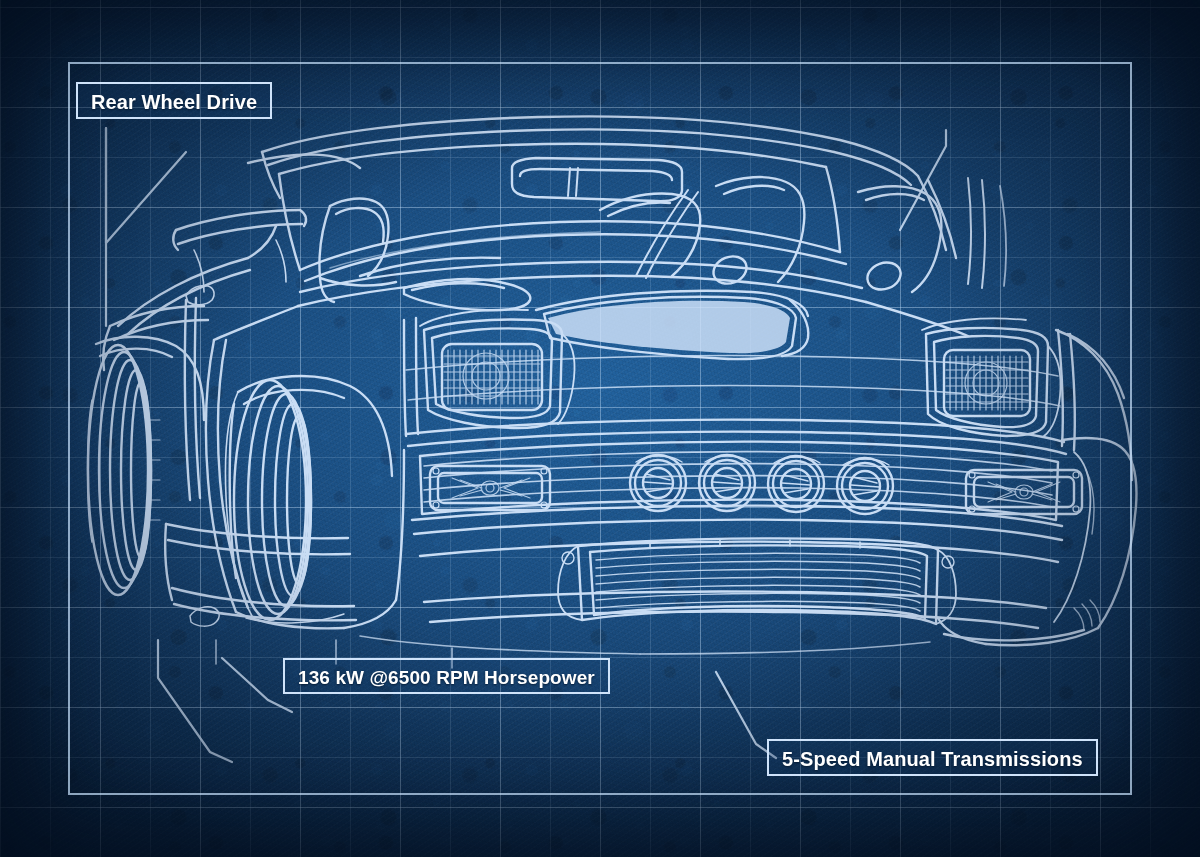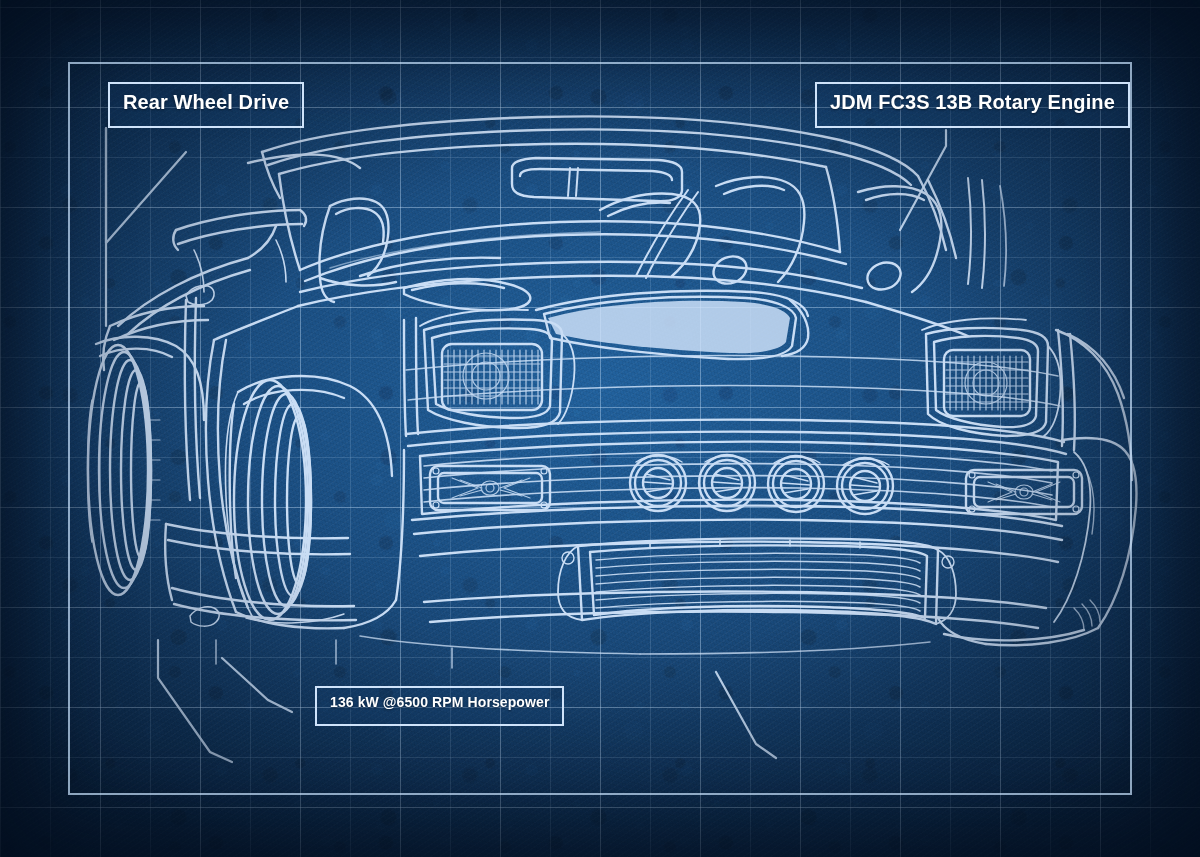--- a/index.html
+++ b/index.html
@@ -85,30 +85,29 @@
   }
 
   
   .label{
     position:absolute;
     border:2px solid #cfe3fa;
     color:#ffffff;
     font-weight:bold;
     font-size:20px;
     letter-spacing:.1px;
-    padding:7px 13px 13px 13px;
+    padding:7px 13px 4px 13px;
     white-space:nowrap;
     background:rgba(23,68,114,.18);
     text-shadow:0 1px 2px rgba(4,20,40,.75);
     line-height:1.12;
-    margin-left:32px;
   }
   .lbl-rwd{left:76px;top:82px;}
   .lbl-engine{left:783px;top:82px;}
-  .lbl-power{left:283px;top:686px;font-size:14px;}
+  .lbl-power{left:283px;top:658px;font-size:19px;}
   .lbl-torque{left:224px;top:744px;font-size:19px;}
   .lbl-trans{left:767px;top:739px;}
 </style>
 </head>
 <body>
 
 <div id="poster">
 
   <div class="bg-base"></div>
   <div class="bg-mottle"></div>
@@ -450,19 +449,19 @@
     </g>
   </svg>
 
   <div class="bg-vignette"></div>
   <div class="bg-edge"></div>
 
   <div class="frame"></div>
 
   <div class="label lbl-rwd">Rear Wheel Drive</div>
 
-  <div class="label lbl-engine">JDM FC3S 13B Rotary Engine</div>
 
   <div class="label lbl-power">136 kW @6500 RPM Horsepower</div>
 
 
+  <div class="label lbl-trans">5-Speed Manual Transmissions</div>
 
 </div>
 
 </body></html>

